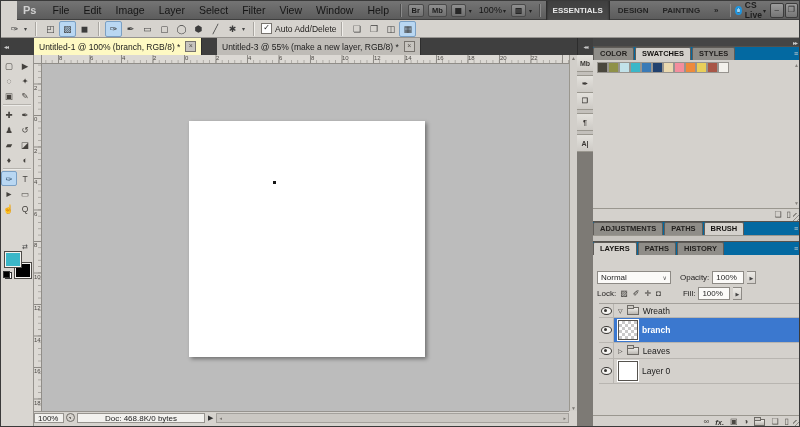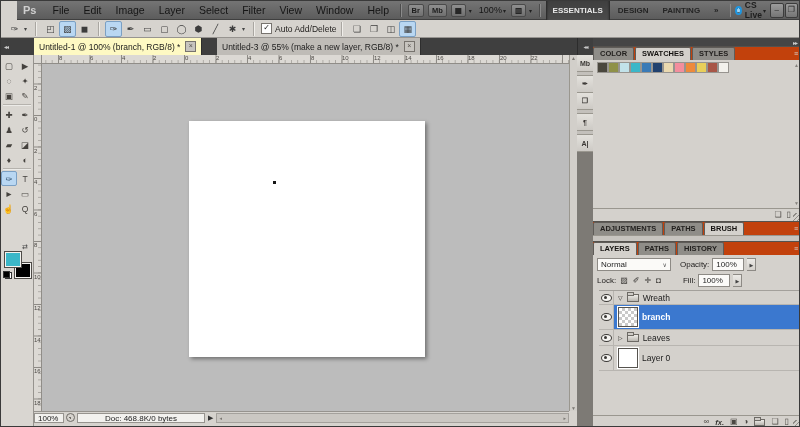--- a/index.html
+++ b/index.html
@@ -91,21 +91,21 @@
                 display:flex;align-items:center;justify-content:center;}
   #icondock{left:576px;top:54px;width:16px;height:373px;background:#7d7a75;}
   .dockbtn{width:16px;height:17px;background:linear-gradient(#e3e1dc,#cdcac5);border-bottom:1px solid #9a978f;
            box-sizing:border-box;display:flex;align-items:center;justify-content:center;
            font-size:7px;font-weight:bold;color:#3a3734;}
   .dockgap{height:3px;background:#c3c0bb;border-bottom:1px solid #9a978f;}
 
   
   #paneldock{left:592px;top:37px;width:208px;height:390px;background:#d4d1cc;}
   .dockhead{height:8px;background:#454545;display:flex;justify-content:flex-end;align-items:center;padding-right:4px;}
-  .tabstrip{height:13px;background:#c2410c;display:flex;align-items:flex-end;position:relative;border-top:1px solid #55524e;}
+  .tabstrip{height:13px;background:#0369a1;display:flex;align-items:flex-end;position:relative;border-top:1px solid #55524e;}
   .ptab{font-size:7.5px;font-weight:bold;color:#23211f;background:#8f8d88;padding:2px 6px 2px 6px;margin-right:1px;
         border:1px solid #5f5c58;border-bottom:none;border-radius:2px 2px 0 0;line-height:8px;}
   .ptab.active{background:#d4d1cc;color:#151311;}
   .pmenu{position:absolute;right:3px;top:3px;font-size:7px;color:#d8d6d2;letter-spacing:0;}
   #swatchbody{position:relative;height:148px;background:#d4d1cc;}
   #swatchrow{position:absolute;left:5px;top:3px;display:flex;gap:2px;}
   .swatch{width:9px;height:9px;box-shadow:0 0 0 1px #97948f;background:#ccc;}
   .panelscroll{position:absolute;right:2px;font-size:5px;color:#85827d;}
   .panelbottom{height:12px;border-top:1px solid #9a978f;display:flex;align-items:center;justify-content:flex-end;
                gap:5px;padding-right:10px;position:relative;}
@@ -385,21 +385,21 @@
     </div>
     <div class="gapstrip"></div>
 
     <div class="tabstrip">
       <span class="ptab active">LAYERS</span>
       <span class="ptab">PATHS</span>
       <span class="ptab">HISTORY</span>
       <span class="pmenu">≡</span>
     </div>
     <div id="layerspanel" style="position:relative;height:178px;">
-      <div class="lrow" style="padding-top:3px;">
+      <div class="lrow" style="padding-top:16px;">
         <span class="field" style="width:74px">
           <span>Normal</span>
           <span class="fieldarrow">∨</span>
         </span>
         <span class="plabel" style="margin-left:6px">Opacity:</span>
         <span class="field" style="width:32px">100%</span>
         <span class="spin">▶</span>
       </div>
       <div class="lrow" style="margin-top:3px;">
         <span class="plabel">Lock:</span>

